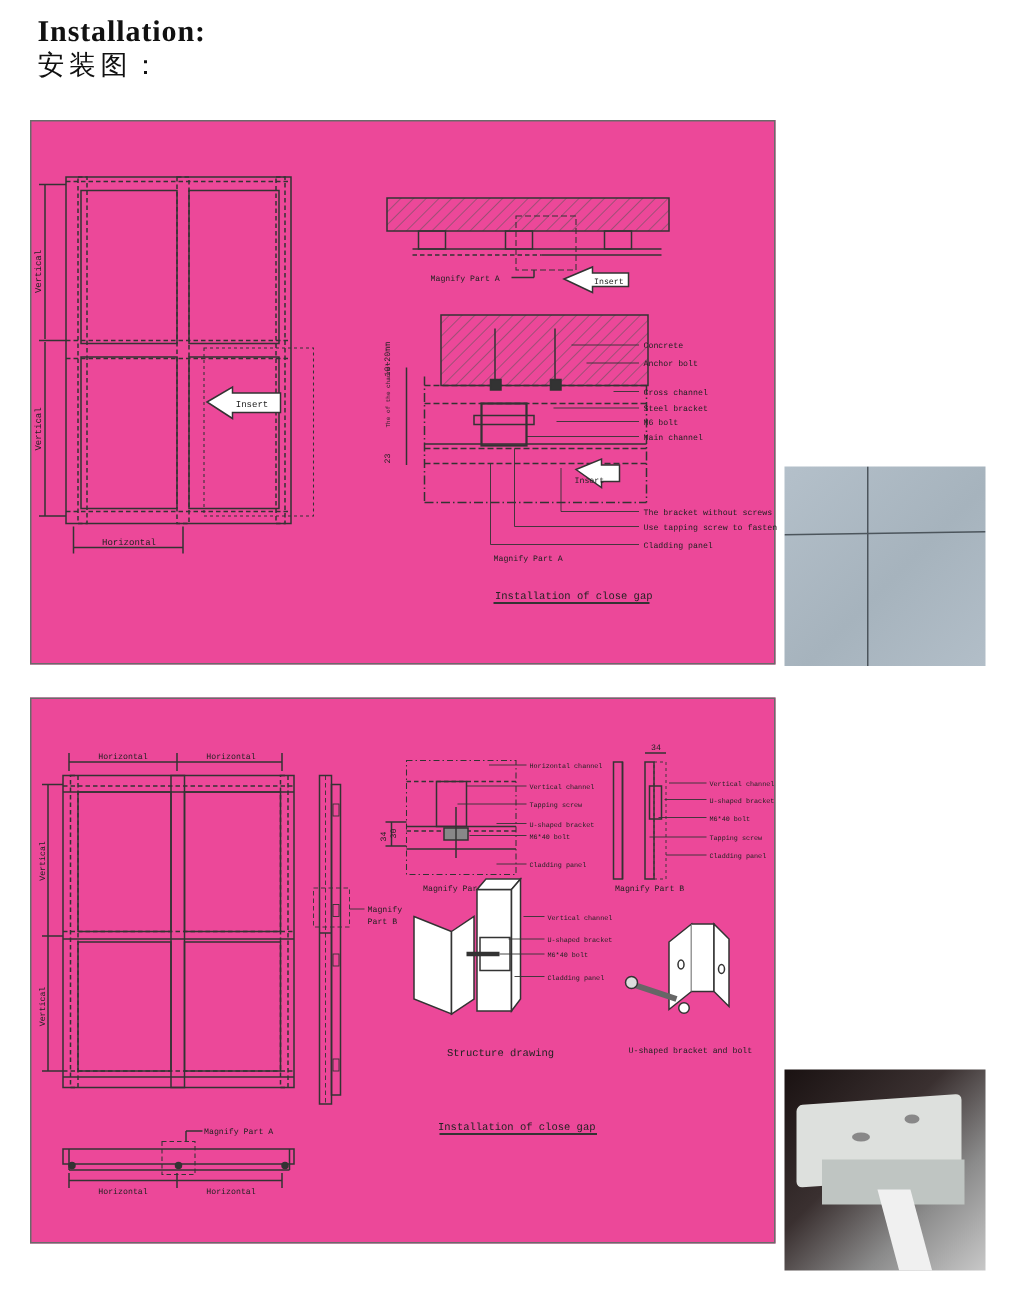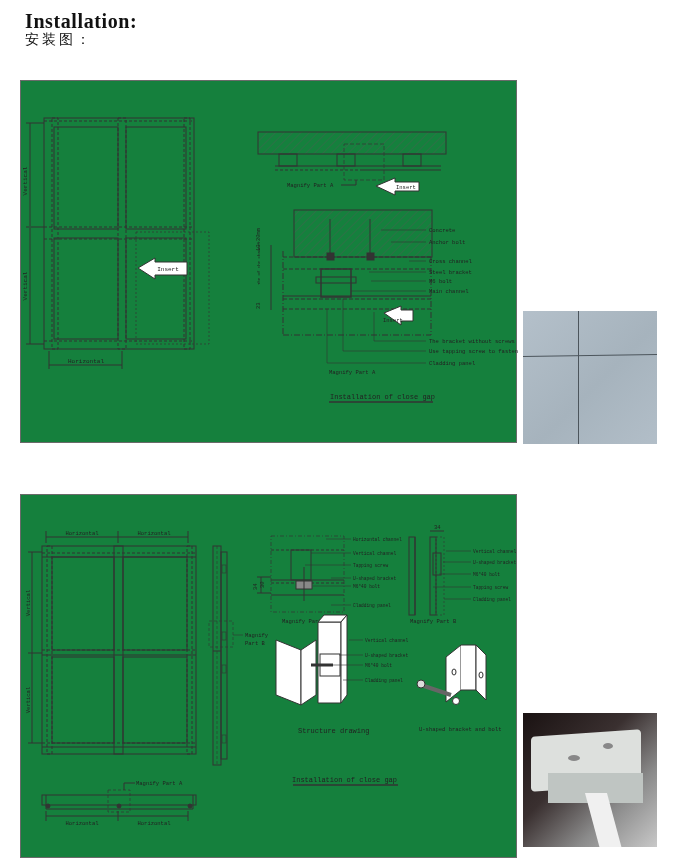--- a/index.html
+++ b/index.html
@@ -1,19 +1,19 @@
 <!DOCTYPE html>
 <html><head>
 <meta charset="utf-8">
 <style>
   html,body{margin:0;padding:0;background:#fff;}
   body{width:680px;height:864px;position:relative;overflow:hidden;font-family:"DejaVu Serif","Liberation Serif",serif;color:#111;}
   .title{position:absolute;left:25px;top:10px;font-family:"Liberation Serif",serif;font-weight:bold;font-size:20px;letter-spacing:0.6px;}
-  .subtitle{position:absolute;left:25px;top:31px;font-family:"DejaVu Sans",sans-serif;font-size:14px;letter-spacing:3px;}
-  .panel{position:absolute;border:1px solid #6a6a6a;background:#15803d;box-sizing:border-box;}
+  .subtitle{position:absolute;left:25px;top:31px;font-family:"DejaVu Sans",sans-serif;font-size:18px;letter-spacing:3px;}
+  .panel{position:absolute;border:1px solid #6a6a6a;background:#ec4899;box-sizing:border-box;}
   .panel svg{position:absolute;left:0;top:0;}
   .photo{position:absolute;overflow:hidden;}
   .lbl{font-family:"Liberation Mono","DejaVu Sans Mono",monospace;}
 </style>
 </head>
 <body>
 
 <div class="title">Installation:</div>
 <div class="subtitle">安装图：</div>
 
@@ -128,21 +128,21 @@
       <text x="309" y="318" font-size="7">Installation of close gap</text>
     </g>
   </svg>
 </div>
 
 <div class="photo" style="left:523px;top:311px;width:134px;height:133px;background:linear-gradient(135deg,#b4c0ca 0%,#a6b3bd 55%,#b2bec8 100%);">
   <div style="position:absolute;left:55px;top:0;width:1px;height:133px;background:#4c555c;"></div>
   <div style="position:absolute;left:0;top:44px;width:134px;height:1px;background:#4c555c;transform:rotate(-0.8deg);"></div>
 </div>
 
-<div class="panel" style="left:20px;top:494px;width:497px;height:364px;">
+<div class="panel" style="left:20px;top:465px;width:497px;height:364px;">
   <svg width="497" height="364" viewBox="0 0 497 364">
     <g stroke="#333" stroke-width="1" fill="none">
       <line x1="25" y1="42" x2="167" y2="42"></line>
       <line x1="25" y1="36" x2="25" y2="48"></line>
       <line x1="97" y1="36" x2="97" y2="48"></line>
       <line x1="167" y1="36" x2="167" y2="48"></line>
       <rect x="21" y="51" width="154" height="208"></rect>
       <rect x="26" y="51" width="5" height="208" stroke-dasharray="3,2"></rect>
       <rect x="93" y="51" width="9" height="208"></rect>
       <rect x="166" y="51" width="5" height="208" stroke-dasharray="3,2"></rect>

